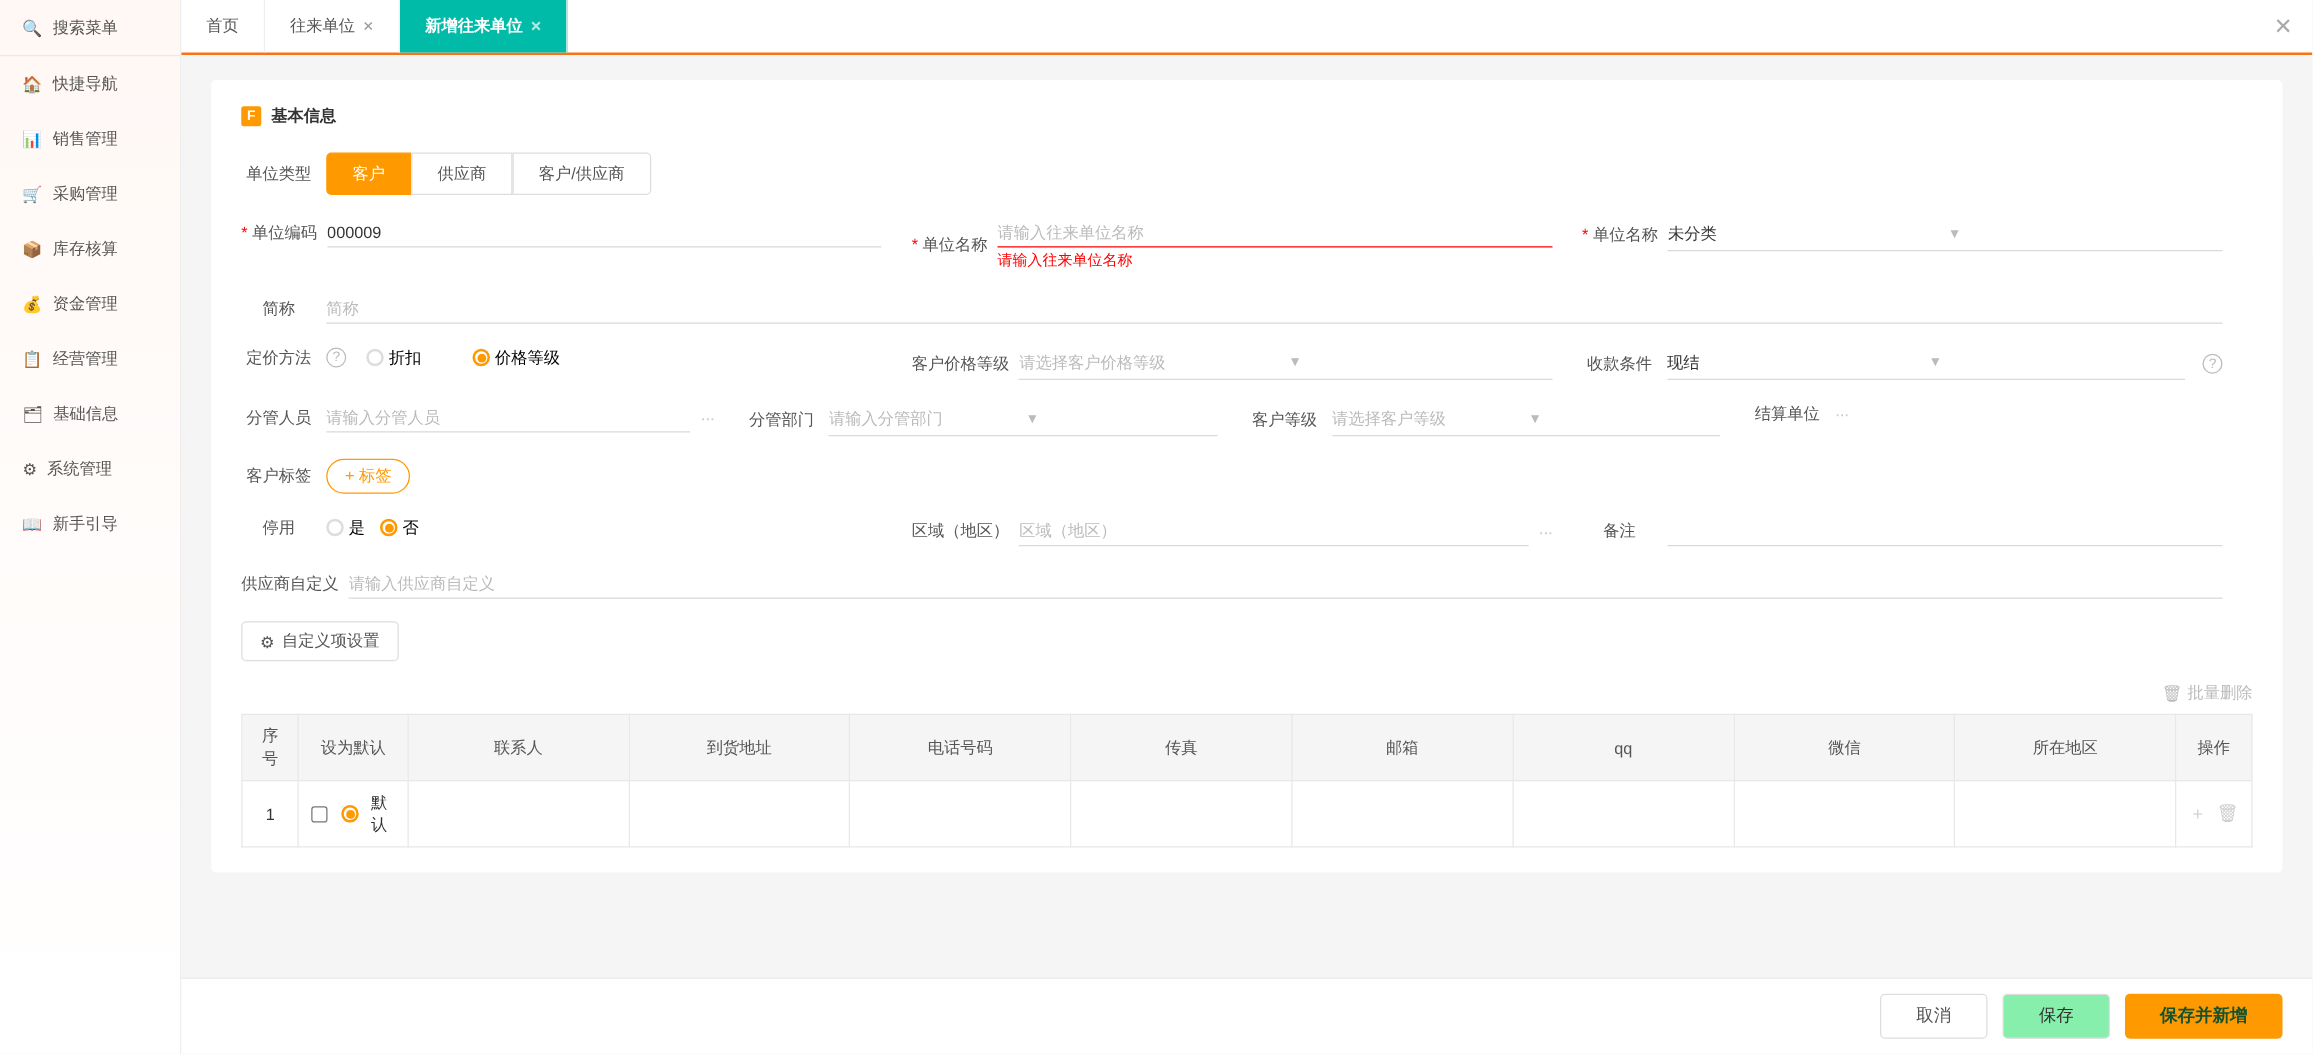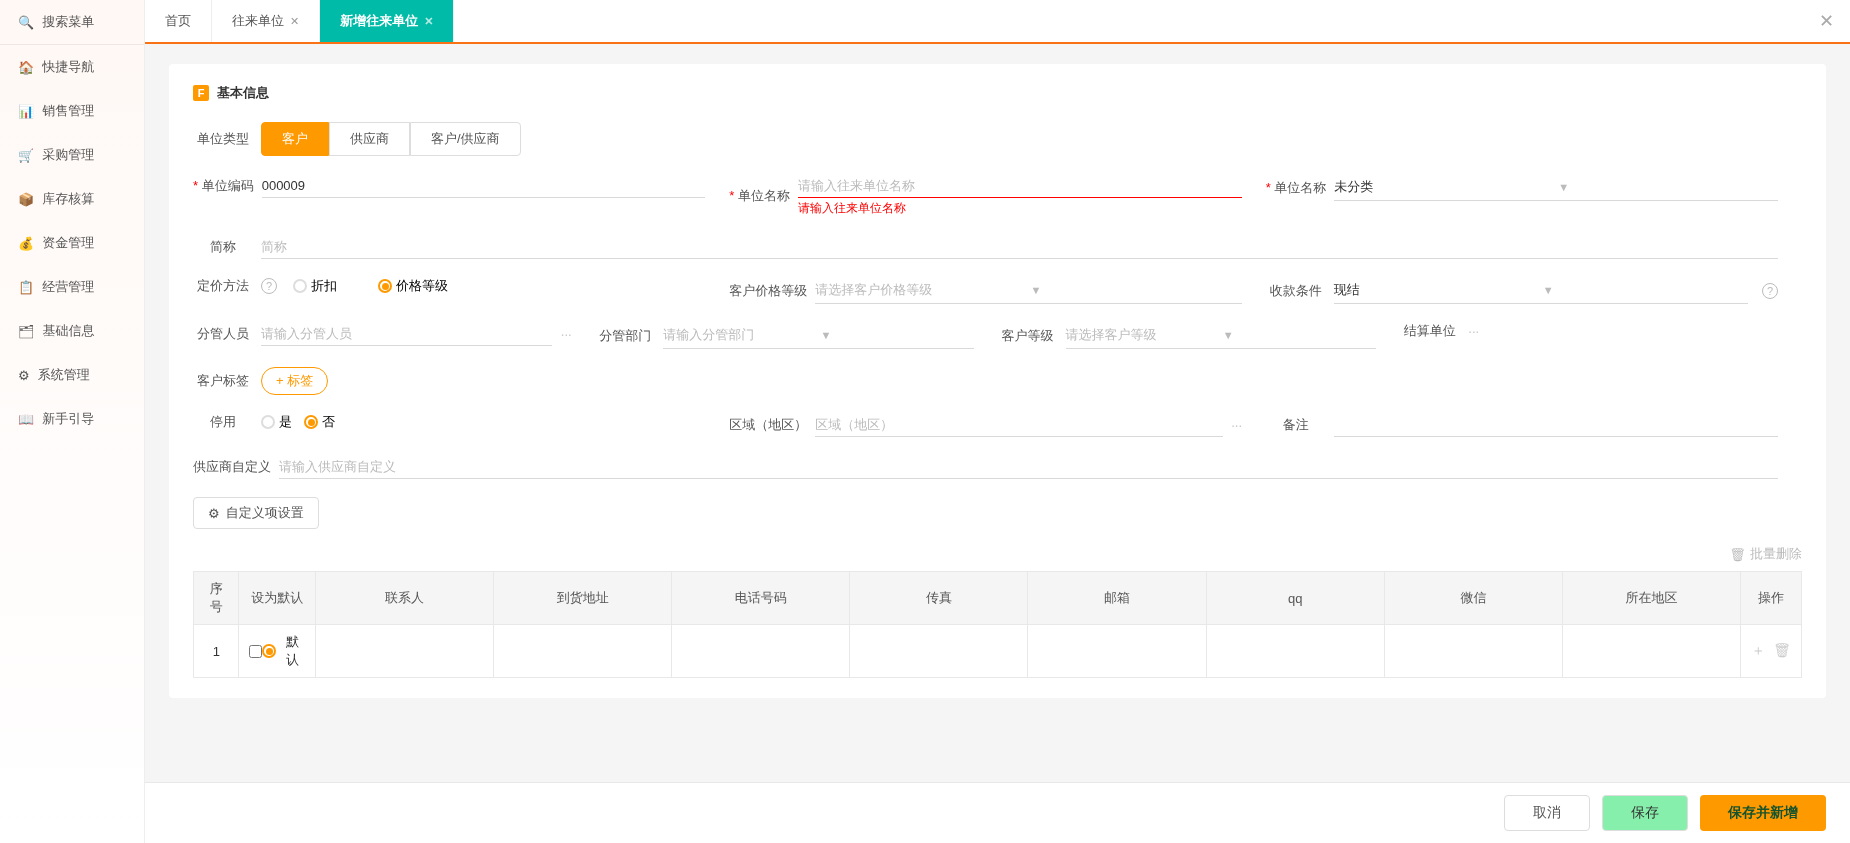--- a/index.html
+++ b/index.html
@@ -557,21 +557,21 @@
             <th>qq</th>
             <th>微信</th>
             <th>所在地区</th>
             <th>操作</th>
           </tr>
         </thead>
         <tbody>
           <tr>
             <td>1</td>
             <td>
-              <div style="display:flex;align-items:center;justify-content:center;gap:0;">
+              <div style="display:flex;align-items:center;justify-content:center;gap:11px;">
                 <input type="checkbox" style="">
                 <label class="radio-item">
                   <div class="radio-circle checked"></div>
                   <span>默认</span>
                 </label>
               </div>
             </td>
             <td><input type="text" style="border: none; width: 100%; outline: none;"></td>
             <td><input type="text" style="border: none; width: 100%; outline: none;"></td>
             <td><input type="text" style="border: none; width: 100%; outline: none;"></td>

